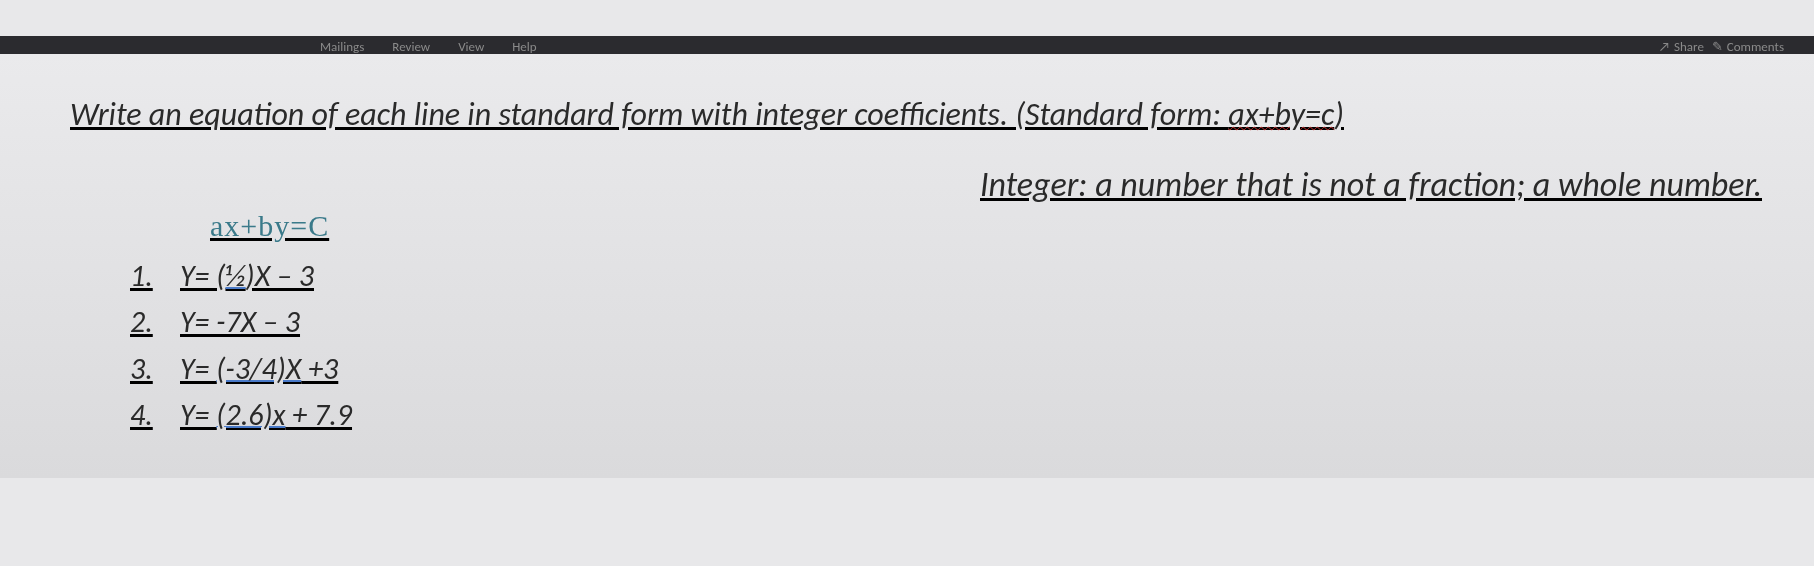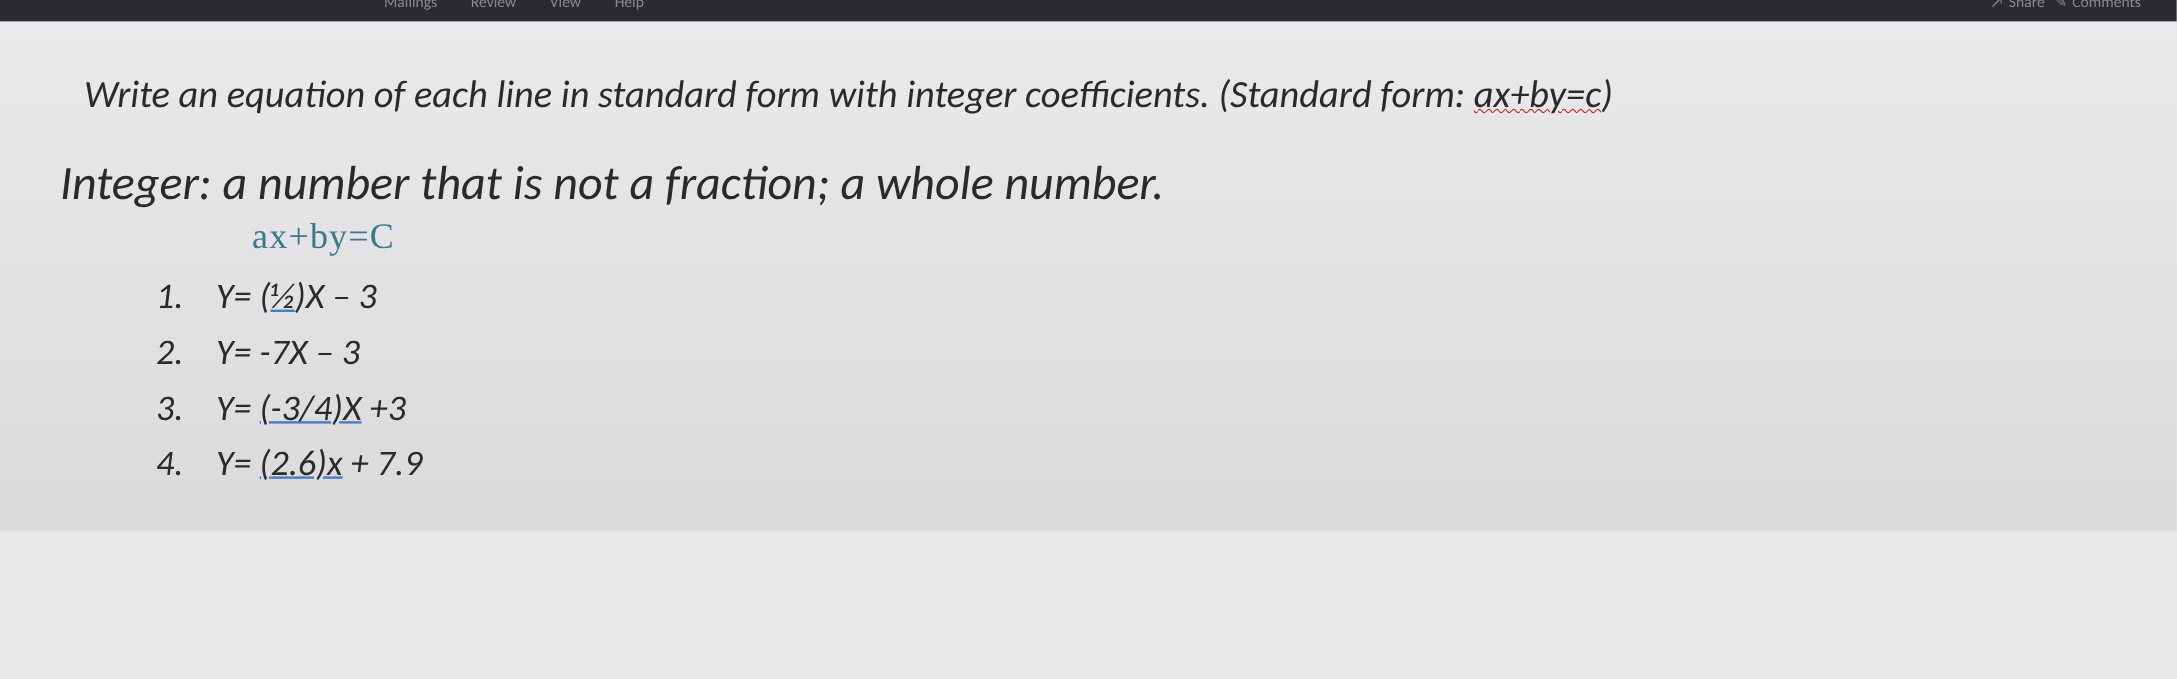--- a/index.html
+++ b/index.html
@@ -11,26 +11,27 @@
       width: 1814px;
       height: 566px;
       font-family: Calibri, Arial, sans-serif;
       background: #e8e8ea;
       overflow: hidden;
     }
     .ribbon-bar {
       background: #2b2b2f;
       height: 18px;
       display: flex;
-      align-items: flex-start;
+      align-items: flex-end;
       padding: 0 20px;
       color: #969696;
       font-size: 13px;
       justify-content: space-between;
       overflow: hidden;
+      margin-top: 36px;
     }
     .ribbon-left {
       display: flex;
       gap: 28px;
       margin-left: 300px;
     }
     .ribbon-right {
       display: flex;
       gap: 8px;
       margin-right: 10px;
@@ -44,41 +45,43 @@
     }
     .ribbon-icon {
       display: inline-block;
       margin-right: 4px;
     }
     .document-area {
       background: linear-gradient(180deg, #eaeaec 0%, #e2e2e4 50%, #dadadc 100%);
       padding: 40px 52px 20px 70px;
       height: 424px;
       position: relative;
+      text-decoration: underline;
     }
     .instruction {
       font-size: 32px;
       color: #2a2a2a;
       font-style: italic;
       margin-bottom: 28px;
       line-height: 1.3;
     }
     .standard-form-equation {
       font-style: italic;
     }
     .standard-form-equation .underline-wavy {
       text-decoration: underline wavy #c03030;
       text-decoration-thickness: 1px;
     }
     .definition {
-      font-size: 40px;
+      font-size: 34px;
       color: #2a2a2a;
       font-style: italic;
       margin-left: -20px;
       margin-bottom: 4px;
+      text-align: right;
     }
     .handwritten {
       font-family: 'Comic Sans MS', cursive;
       color: #3a7a8a;
       font-size: 30px;
       font-style: normal;
       margin-left: 140px;
       margin-bottom: 10px;
       letter-spacing: 1px;
     }

